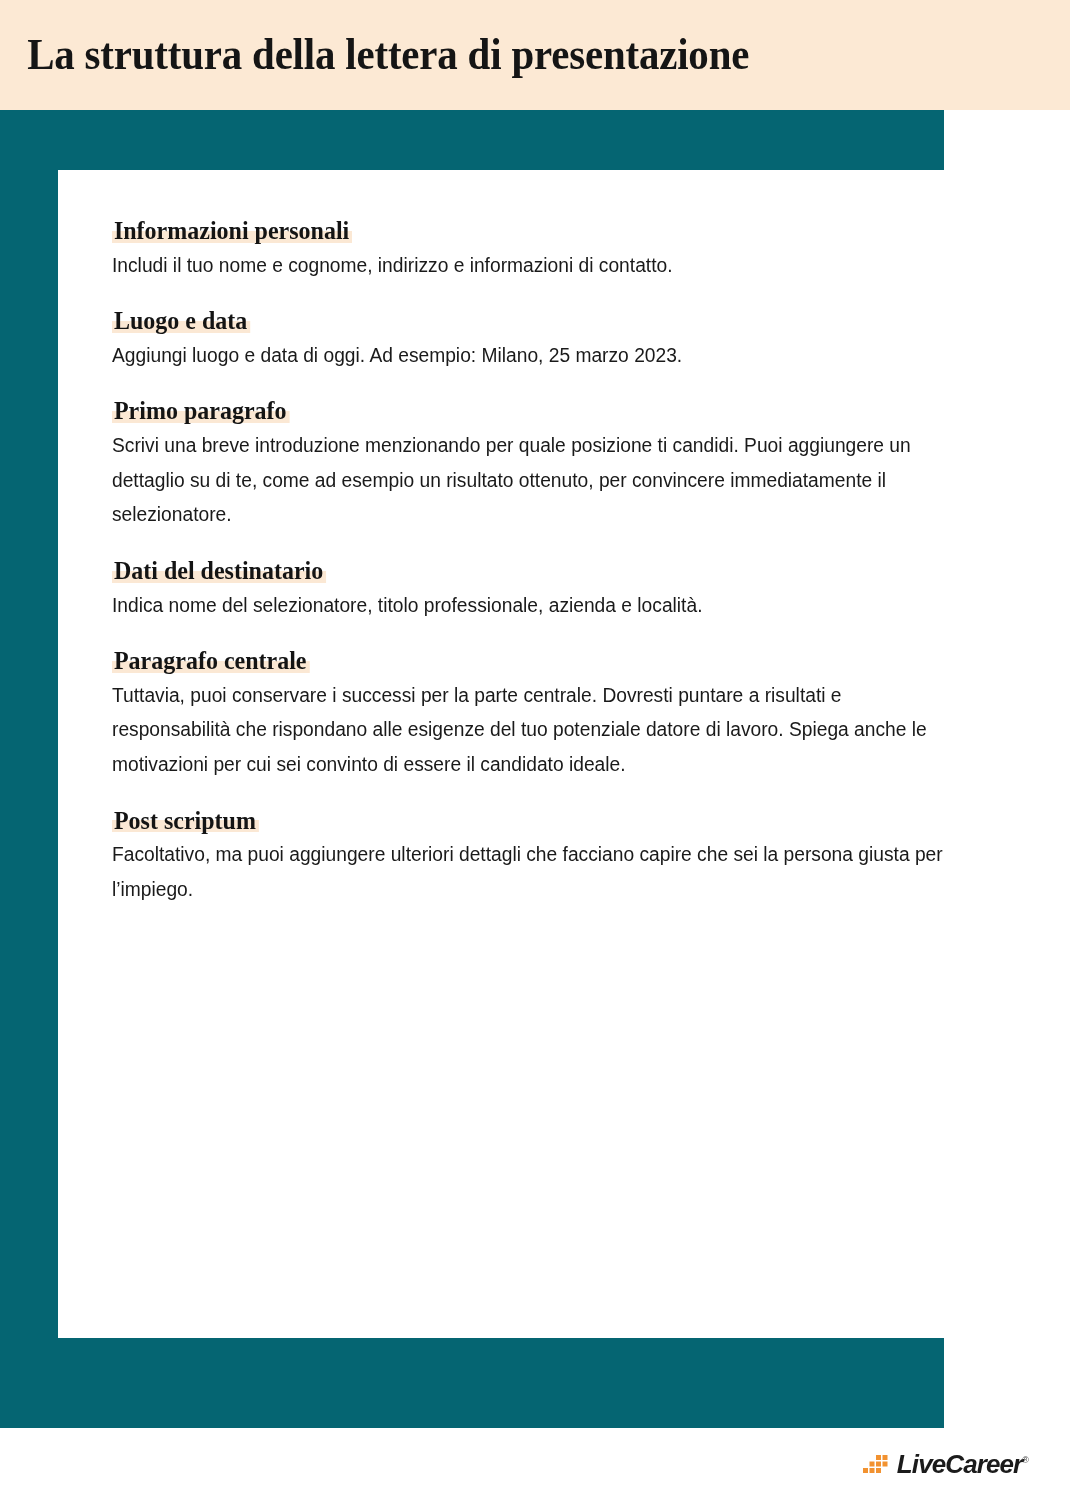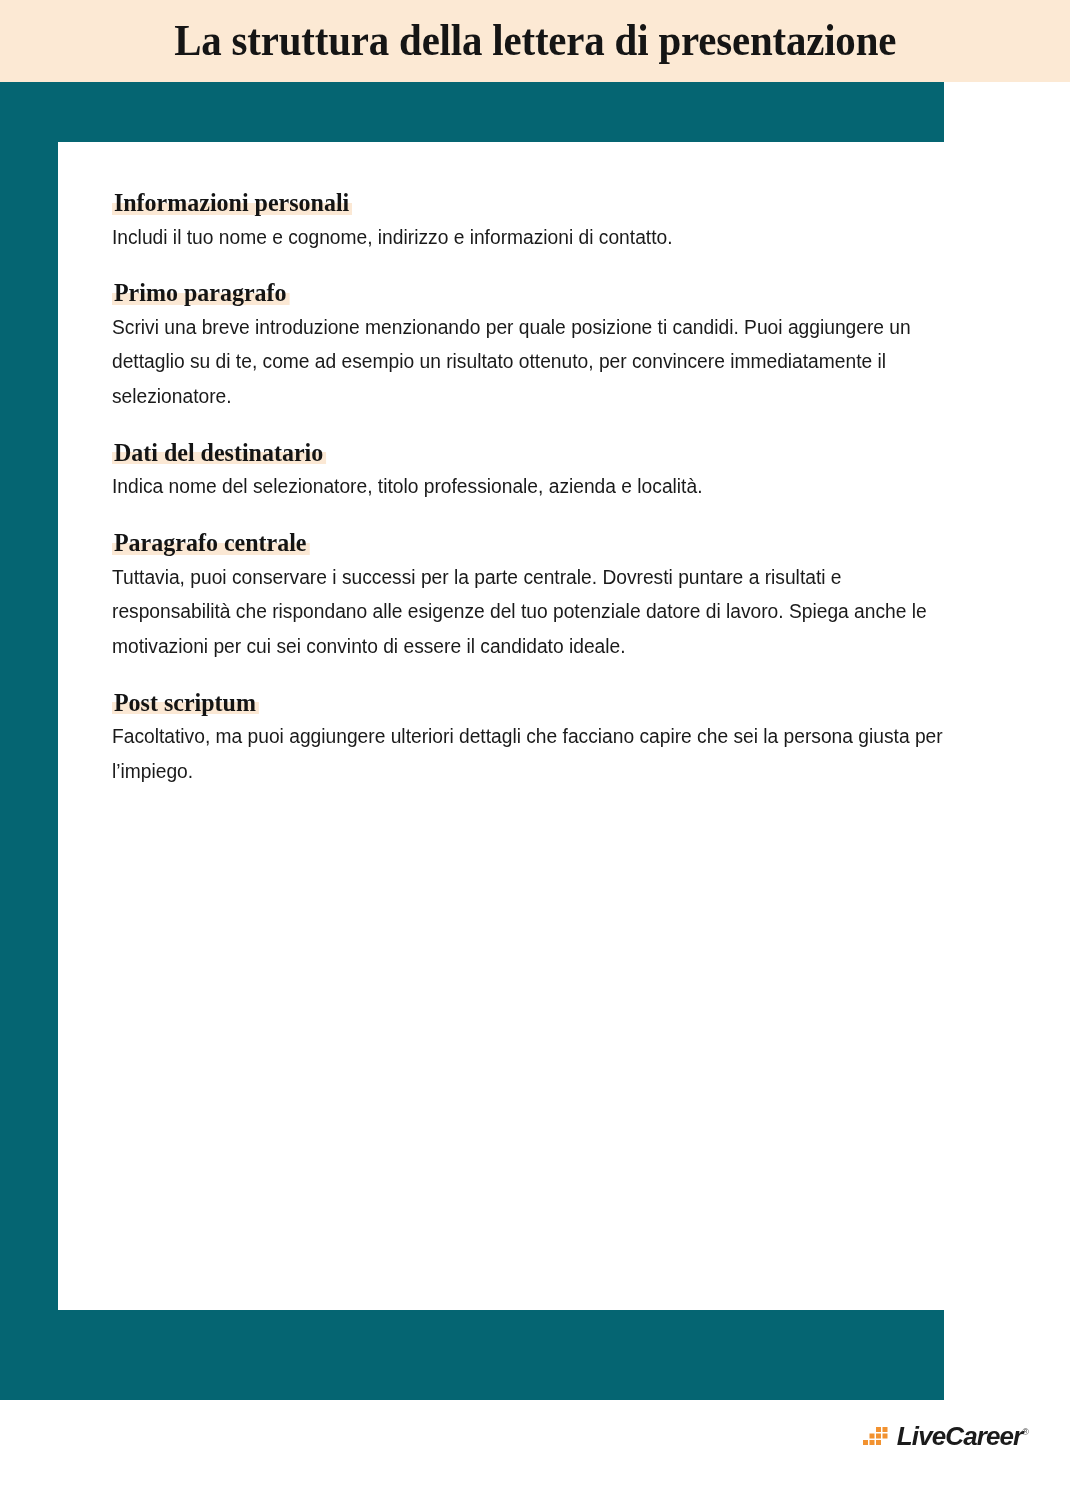--- a/index.html
+++ b/index.html
@@ -12,25 +12,25 @@
     height: 1499px;
     background: #ffffff;
     font-family: "Liberation Sans", sans-serif;
     overflow: hidden;
     position: relative;
   }
 
   
   .header-band {
     width: 1070px;
-    height: 82px;
+    height: 110px;
     background: #fce9d4;
     display: flex;
     align-items: center;
-    justify-content: center;
+    justify-content: flex-start;
     box-sizing: border-box;
   }
   .page-title {
     font-family: "Liberation Serif", serif;
     font-weight: bold;
     font-size: 44px;
     line-height: 1;
     color: #151515;
     letter-spacing: -0.2px;
     transform: scaleX(0.93);
@@ -156,20 +156,27 @@
   <div class="content-card">
 
     <div class="section">
       <div class="section-heading">
         <span class="hl-band"></span>
         <span class="hl-text">Informazioni personali</span>
       </div>
       <p class="section-body">Includi il tuo nome e cognome, indirizzo e informazioni di contatto.</p>
     </div>
 
+    <div class="section">
+      <div class="section-heading">
+        <span class="hl-band"></span>
+        <span class="hl-text">Luogo e data</span>
+      </div>
+      <p class="section-body">Aggiungi luogo e data di oggi. Ad esempio: Milano, 25 marzo 2023.</p>
+    </div>
 
     <div class="section">
       <div class="section-heading">
         <span class="hl-band"></span>
         <span class="hl-text">Primo paragrafo</span>
       </div>
       <p class="section-body">Scrivi una breve introduzione menzionando per quale posizione ti candidi. Puoi aggiungere un dettaglio su di te, come ad esempio un risultato ottenuto, per convincere immediatamente il selezionatore.</p>
     </div>
 
     <div class="section">

